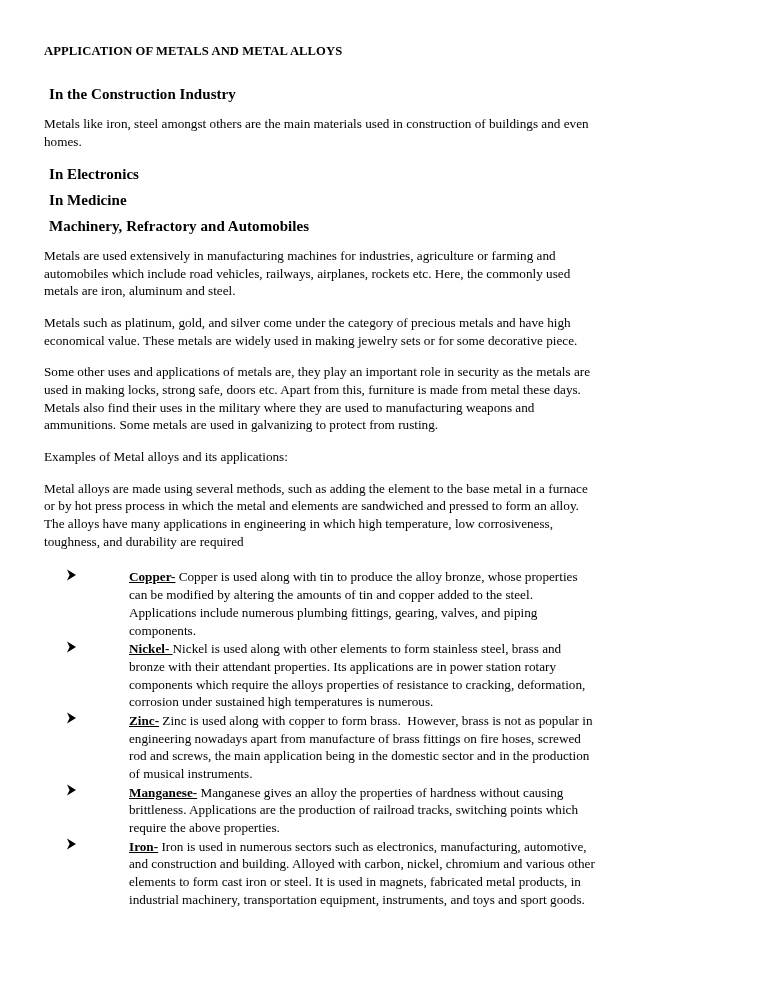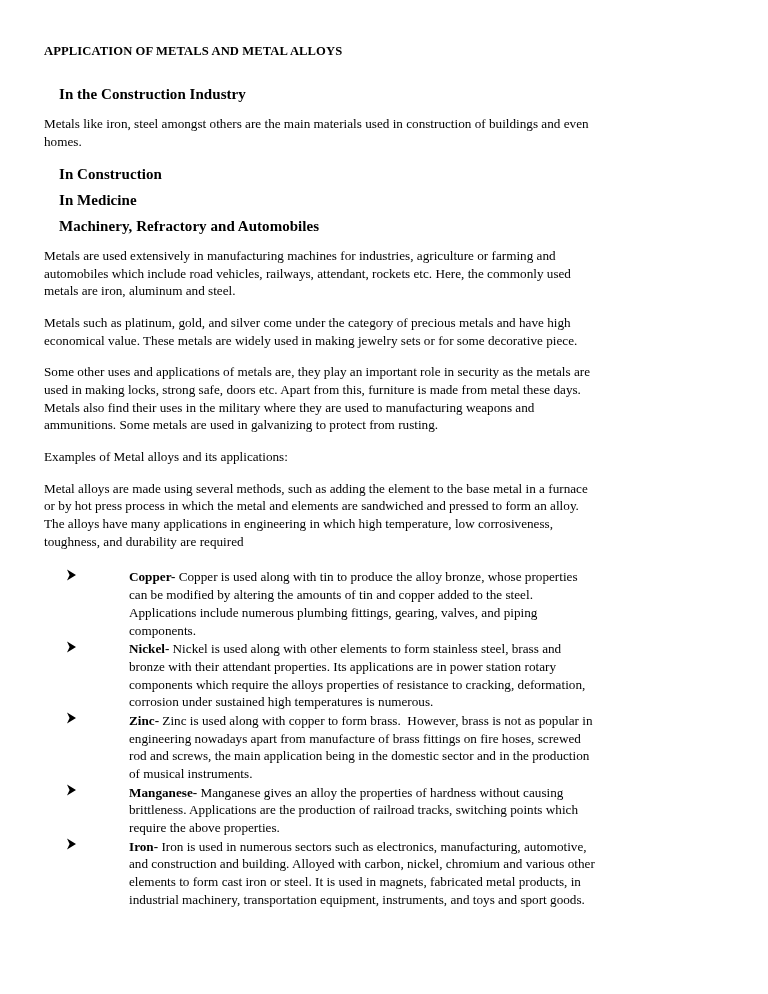--- a/index.html
+++ b/index.html
@@ -26,21 +26,21 @@
   .doc-title {
     font-size: 12.6px;
     font-weight: bold;
     letter-spacing: 0.1px;
     margin: 0 0 27px 0;
     line-height: 1.15;
   }
   h2.section-heading {
     font-size: 15px;
     font-weight: bold;
-    margin: 0 0 8px 15px;
+    margin: 0 0 8px 5px;
     line-height: 1.2;
     letter-spacing: 0.05px;
   }
   .gap-lg { margin-top: 26px; }
   .gap-md { margin-top: 19px; }
   p.body-text {
     font-size: 13.2px;
     line-height: 1.34;
     margin: 12px 0 14px 0;
     text-align: left;
@@ -65,40 +65,41 @@
     top: 0.5px;
     width: 16px;
     height: 16px;
     display: inline-block;
     line-height: 1;
     color: #000;
   }
   .alloy-list li .bullet-arrow svg { display: block; }
   .term {
     font-weight: bold;
+    text-decoration: underline;
     text-underline-offset: 1px;
   }
   .wsp { white-space: pre-wrap; }
 </style>
 </head>
 <body>
 
 <div class="page">
 
   <h1 class="doc-title">APPLICATION OF METALS AND METAL ALLOYS</h1>
 
   <h2 class="section-heading">In the Construction Industry</h2>
   <p class="body-text">Metals like iron, steel amongst others are the main materials used in construction of buildings and even homes.</p>
 
-  <h2 class="section-heading gap-md">In Construction</h2>
+  <h2 class="section-heading gap-md">In Electronics</h2>
 
   <h2 class="section-heading gap-md">In Medicine</h2>
 
   <h2 class="section-heading gap-lg">Machinery, Refractory and Automobiles</h2>
-  <p class="body-text">Metals are used extensively in manufacturing machines for industries, agriculture or farming and automobiles which include road vehicles, railways, attendant, rockets etc. Here, the commonly used metals are iron, aluminum and steel.</p>
+  <p class="body-text">Metals are used extensively in manufacturing machines for industries, agriculture or farming and automobiles which include road vehicles, railways, airplanes, rockets etc. Here, the commonly used metals are iron, aluminum and steel.</p>
 
   <p class="body-text">Metals such as platinum, gold, and silver come under the category of precious metals and have high economical value. These metals are widely used in making jewelry sets or for some decorative piece.</p>
 
   <p class="body-text">Some other uses and applications of metals are, they play an important role in security as the metals are used in making locks, strong safe, doors etc. Apart from this, furniture is made from metal these days. Metals also find their uses in the military where they are used to manufacturing weapons and ammunitions. Some metals are used in galvanizing to protect from rusting.</p>
   <p class="body-text">Examples of Metal alloys and its applications:</p>
   <p class="body-text">Metal alloys are made using several methods, such as adding the element to the base metal in a furnace or by hot press process in which the metal and elements are sandwiched and pressed to form an alloy. The alloys have many applications in engineering in which high temperature, low corrosiveness, toughness, and durability are required</p>
 
   <ul class="alloy-list">
 
     <li>

